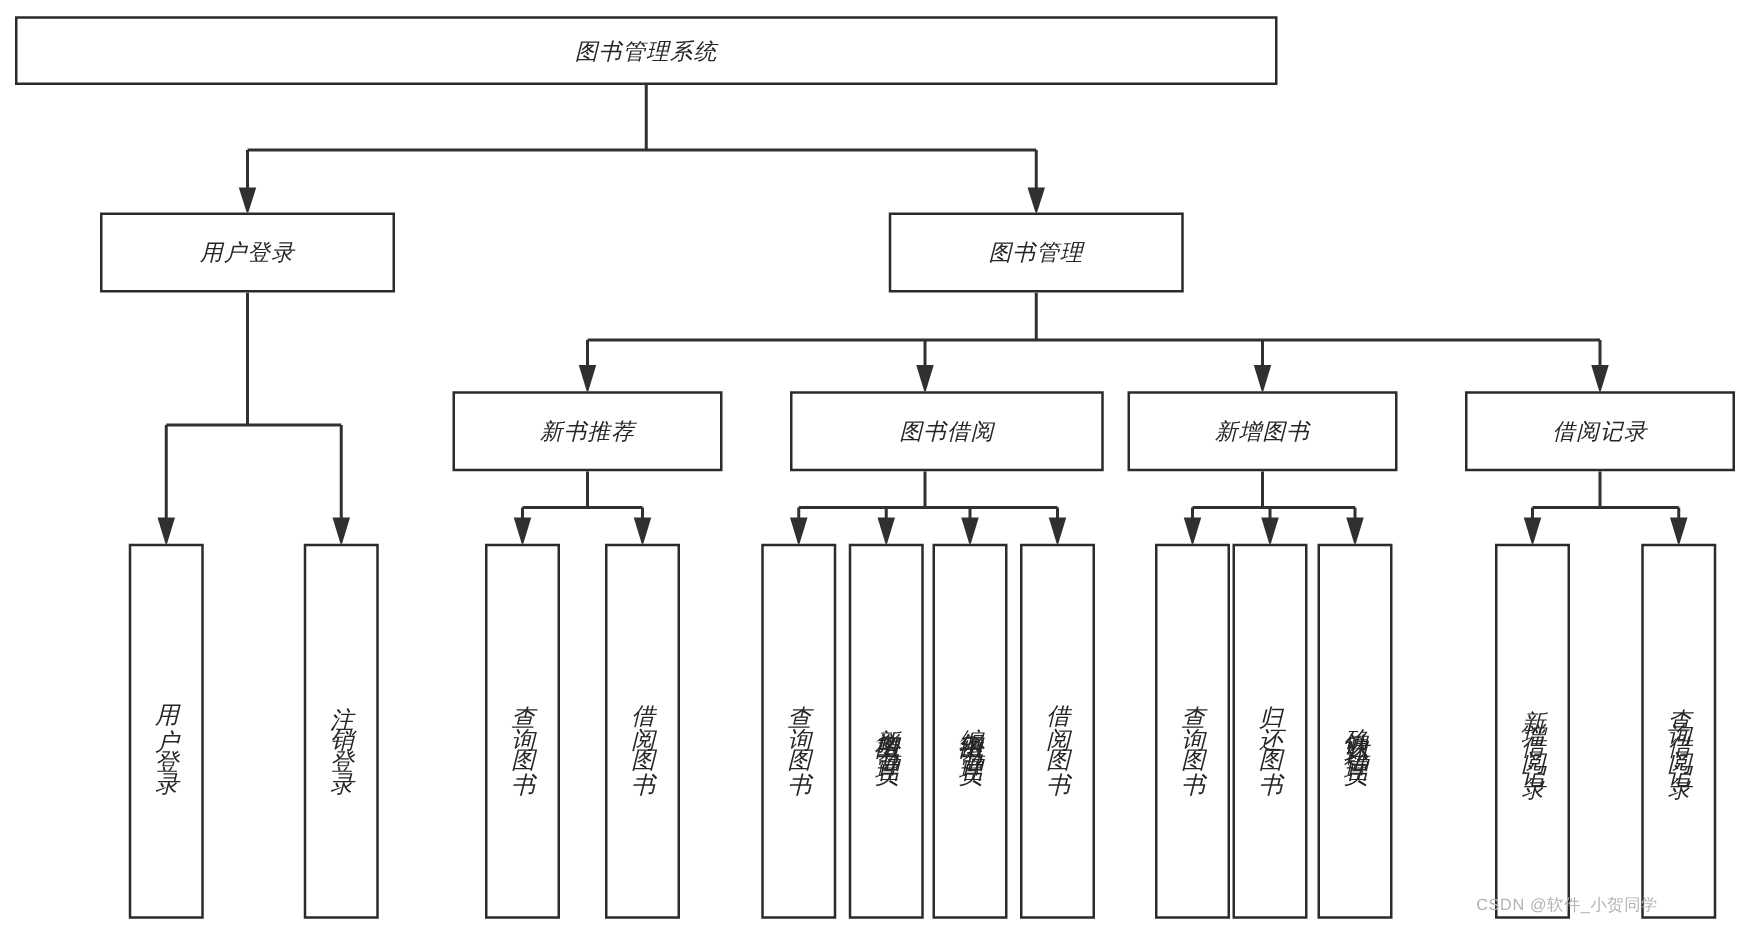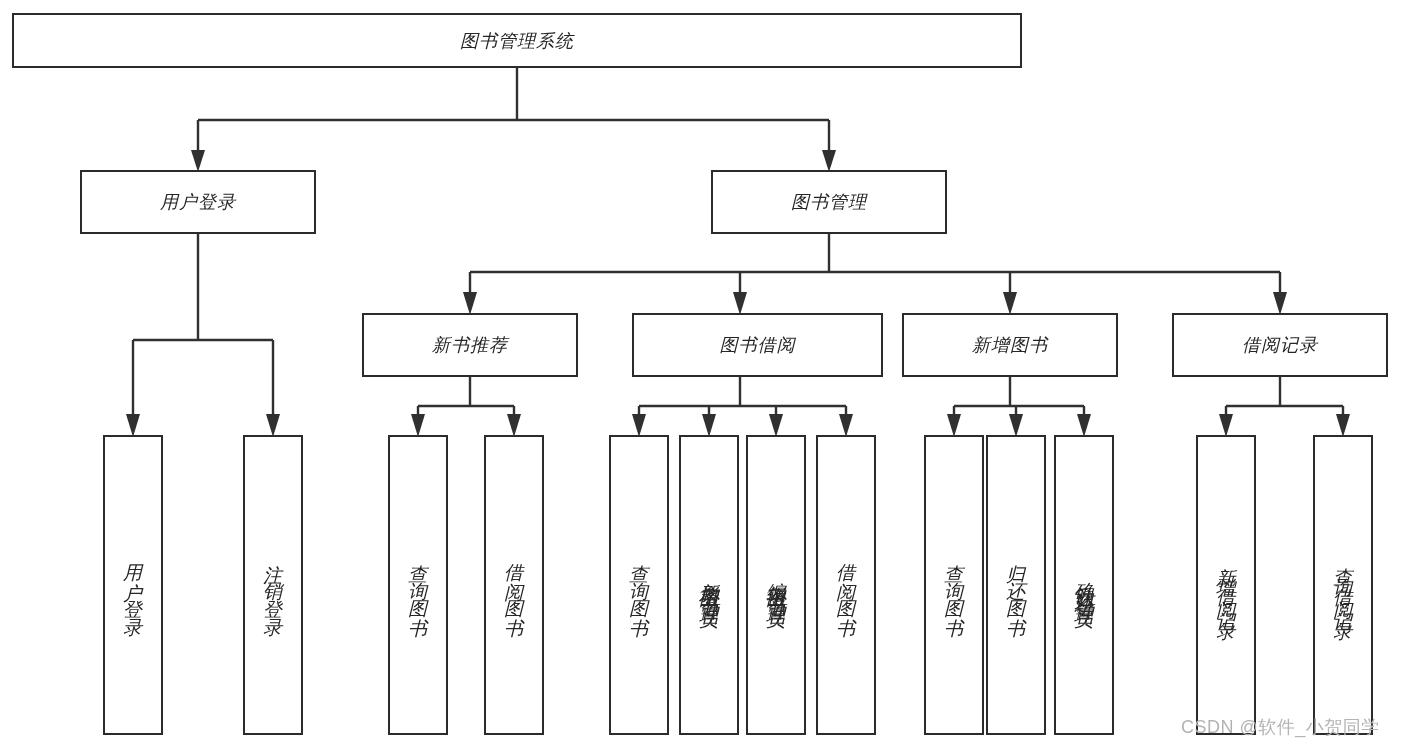--- a/index.html
+++ b/index.html
@@ -39,21 +39,21 @@
     font-size:19px;
     white-space:normal;
     line-height:1;
   }
   .sp-short{letter-spacing:18px;}
   .sp-mid{letter-spacing:11px;}
   .sp-long{letter-spacing:4px;}
   #watermark{
     position:absolute;z-index:3;
     left:1181px;top:715px;
-    font-size:18px;
+    font-size:13px;
     color:var(--watermark,#b3b3b3);
     letter-spacing:0.5px;
     white-space:nowrap;
   }
 </style>
 </head>
 <body>
 
 <div id="canvas">
 

